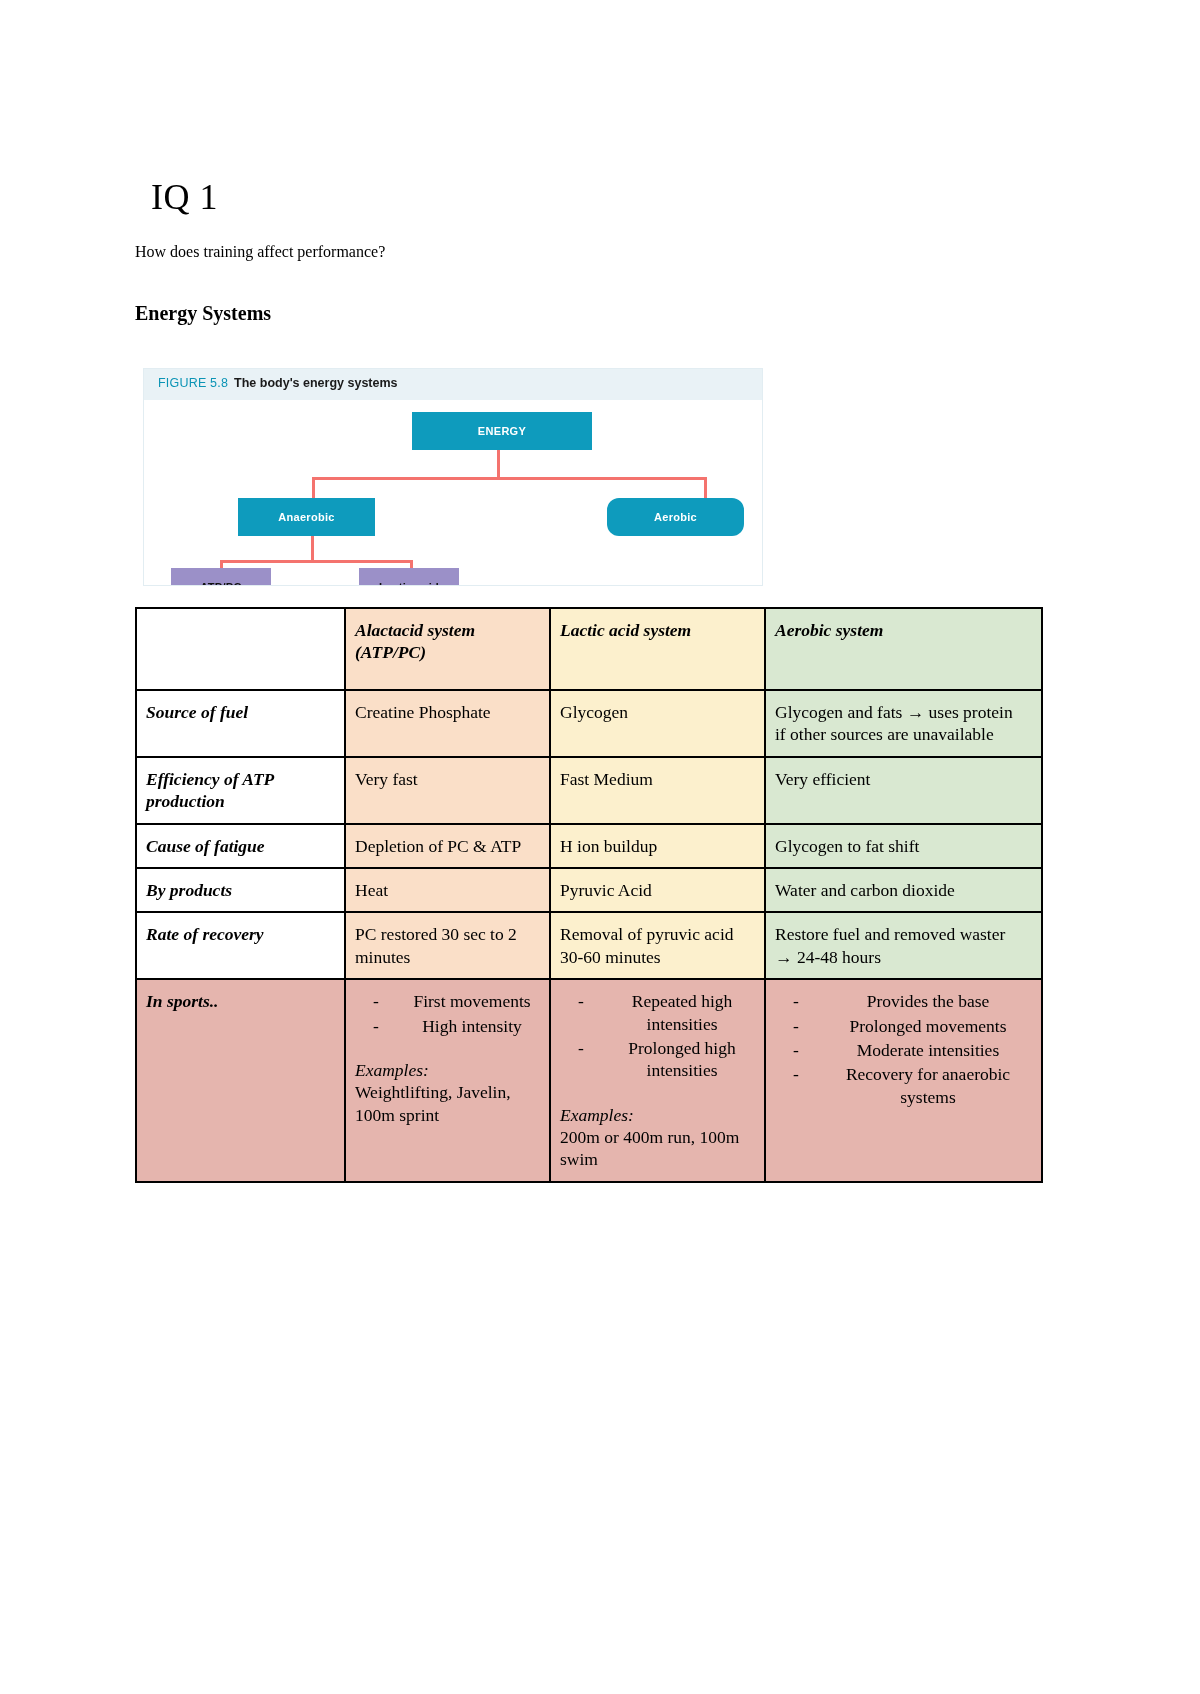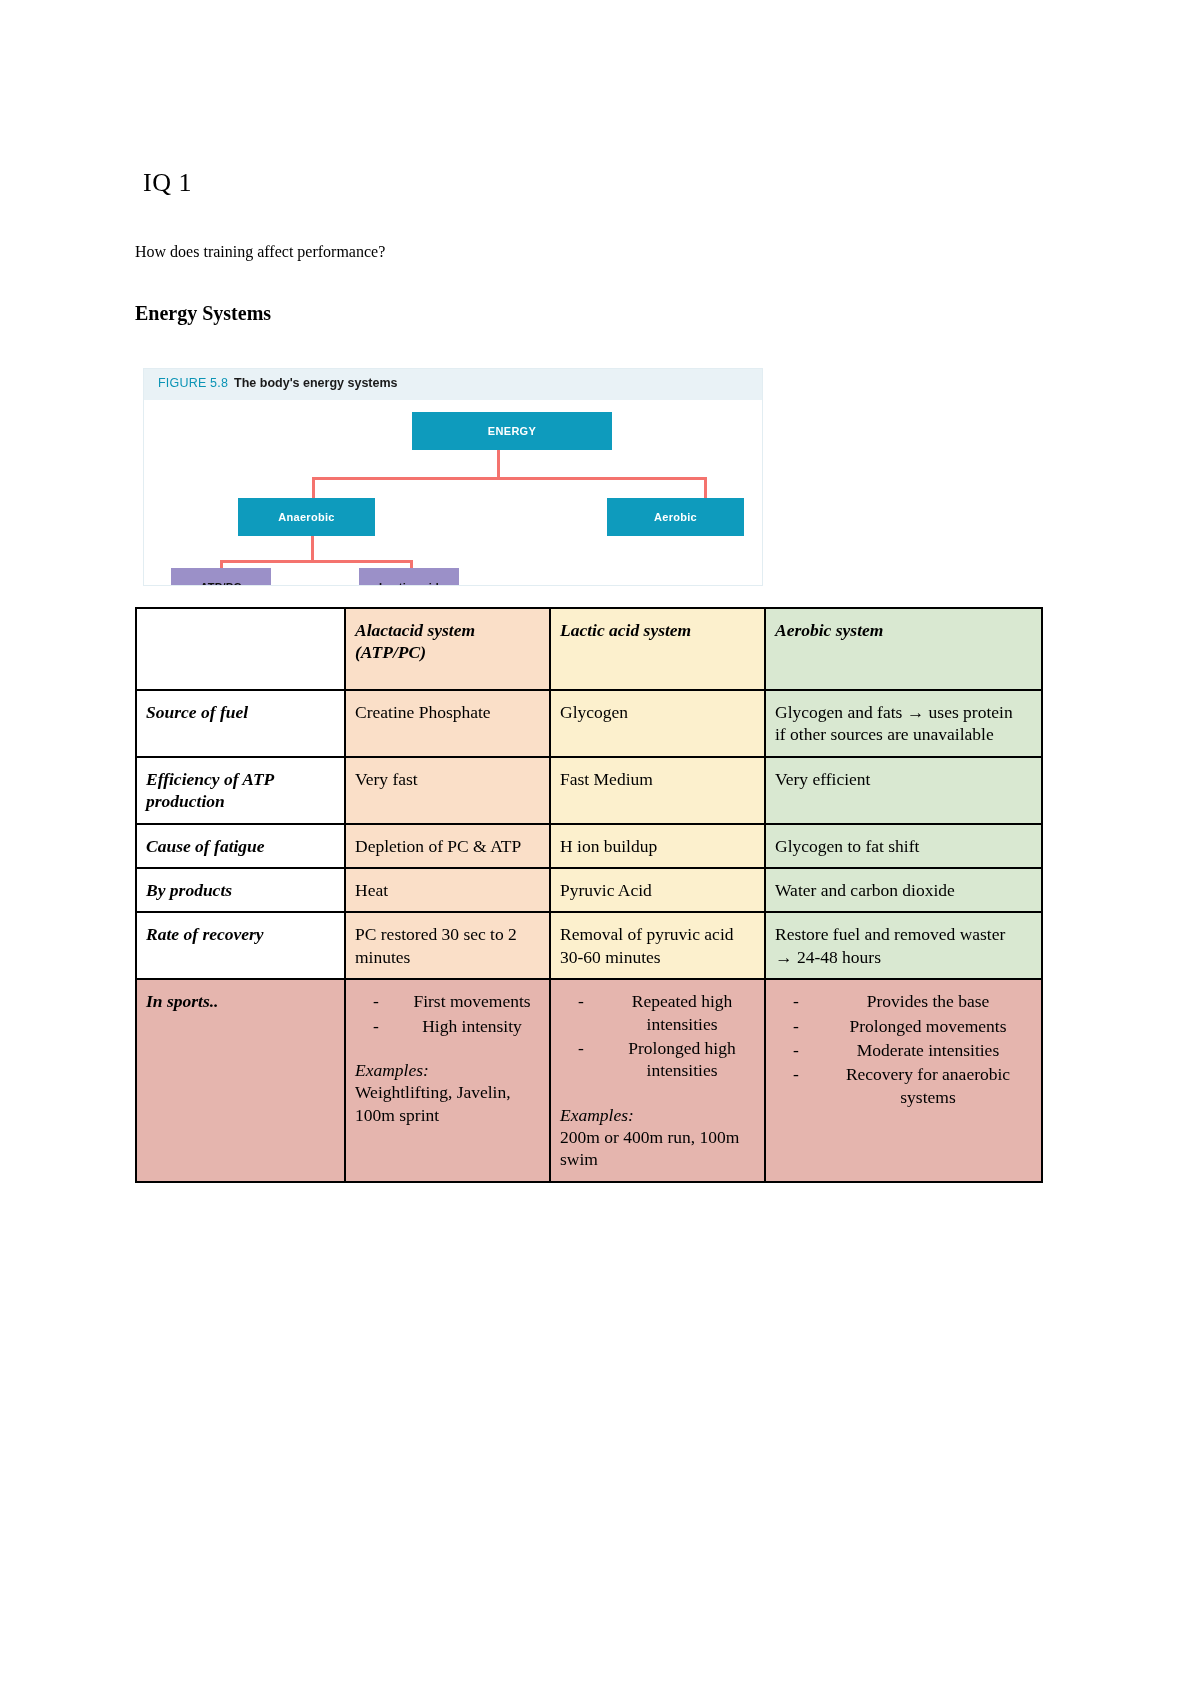--- a/index.html
+++ b/index.html
@@ -23,23 +23,23 @@
     padding: 0;
   }
   .content {
     position: absolute;
     left: 135px;
     top: 0;
     width: 930px;
   }
   h1.doc-title {
     font-family: "Liberation Serif", "DejaVu Serif", serif;
-    font-size: 26px;
+    font-size: 36px;
     font-weight: 400;
-    margin: 8px;
+    margin: 16px;
     padding: 0;
     position: absolute;
     top: 160px;
     left: 0;
     letter-spacing: 0.5px;
   }
   .subtitle {
     position: absolute;
     top: 243px;
     left: 0;
@@ -96,23 +96,23 @@
     color: #ffffff;
     display: flex;
     align-items: center;
     justify-content: center;
     box-sizing: border-box;
     letter-spacing: 0.3px;
   }
   .node.teal { background: #0e9bbd; }
   .node.purple { background: #9b90c8; color: #111111; }
 
-  .node-energy   { left: 268px; top: 12px;  width: 200px; height: 38px; }
+  .node-energy   { left: 268px; top: 12px;  width: 180px; height: 38px; }
   .node-anaerobic{ left: 94px; top: 98px;  width: 137px; height: 38px; }
-  .node-aerobic  { left: 463px; top: 98px;  width: 137px; height: 38px; }
+  .node-aerobic  { left: 463px; top: 98px;  width: 137px; height: 38px; border-radius: 12px; }
   .node-atppc    { left: 27px;  top: 168px; width: 100px; height: 38px; }
   .node-lactic   { left: 215px; top: 168px; width: 100px; height: 38px; }
 
   .conn {
     position: absolute;
     background: #f4736e;
   }
   
   .c1 { left: 353px; top: 50px;  width: 3px;  height: 29px; }
   .c2 { left: 168px; top: 77px;  width: 395px;height: 3px;  }

